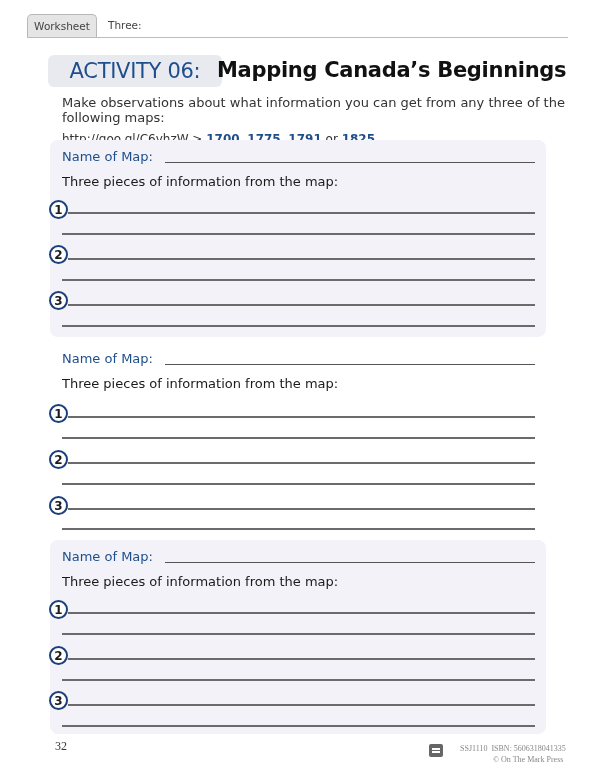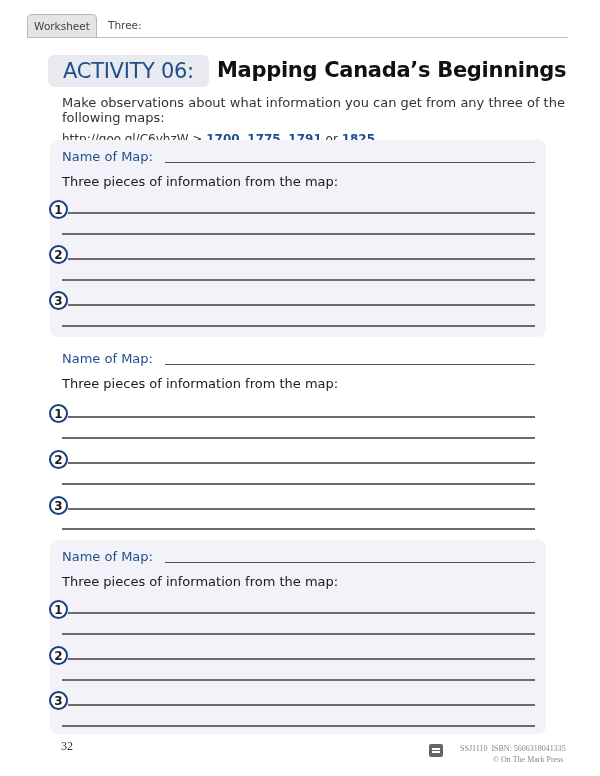--- a/index.html
+++ b/index.html
@@ -4,35 +4,35 @@
 <style>
   html, body { margin:0; padding:0; }
   body { width:600px; height:776px; background:#ffffff; position:relative; overflow:hidden;
          font-family:"DejaVu Sans", sans-serif; color:#1a1a1a; }
   .abs { position:absolute; }
   .tab { left:27px; top:14px; width:70px; height:23px; border:1px solid #b8b8b8; border-bottom:none;
          border-radius:5px 5px 0 0; background:#e5e5e5; font-size:10.5px; color:#444;
          display:flex; align-items:center; justify-content:center; box-sizing:border-box; }
   .header-line { left:27px; top:37px; width:541px; height:1px; background:#bdbdbd; }
   .name-label { left:108px; top:19px; font-size:10.5px; color:#444; }
-  .activity-pill { left:48px; top:55px; width:161px; height:32px; background:#e9eaef; border-radius:6px;
+  .activity-pill { left:48px; top:55px; width:174px; height:32px; background:#e9eaef; border-radius:6px;
          font-size:21px; color:#1f4e8c; display:flex; align-items:center; justify-content:center; letter-spacing:-0.3px; }
   .title { left:217px; top:58px; font-size:21px; font-weight:bold; color:#111; letter-spacing:-0.3px; }
   .instr { left:62px; top:95px; font-size:13px; color:#333; }
   .instr2 { left:62px; top:132px; font-size:12px; color:#333; }
   .instr2 b { color:#1f4e8c; }
   .box { left:50px; width:496px; background:#f2f2f8; border-radius:8px; }
   .nom { font-size:13px; font-weight:normal; color:#1f4e8c; }
   .nomline { height:1px; background:#555; }
   .three { font-size:13px; color:#1a1a1a; }
   .wline { height:1.5px; background:#6b6b6b; }
   .circ { width:19px; height:19px; border:2px solid #1b3f7a; border-radius:50%; background:#fff;
           box-sizing:border-box; font-size:12px; font-weight:bold; color:#1a1a1a;
           display:flex; align-items:center; justify-content:center; }
-  .pageno { left:61px; top:739px; font-size:12px; font-family:"Liberation Serif", serif; color:#333; }
+  .pageno { left:55px; top:739px; font-size:12px; font-family:"Liberation Serif", serif; color:#333; }
   .foot { font-family:"Liberation Serif", serif; font-size:8px; color:#888; text-align:right; }
   .logo { left:429px; top:744px; width:14px; height:13px; background:#666; border-radius:2px; }
   .logo::after { content:""; position:absolute; left:3px; top:4px; width:8px; height:1.5px; background:#fff; box-shadow:0 3px 0 #fff; }
 </style>
 </head>
 <body>
 
 <div class="abs tab">Worksheet</div>
 <div class="abs name-label">Three:</div>
 <div class="abs header-line"></div>

